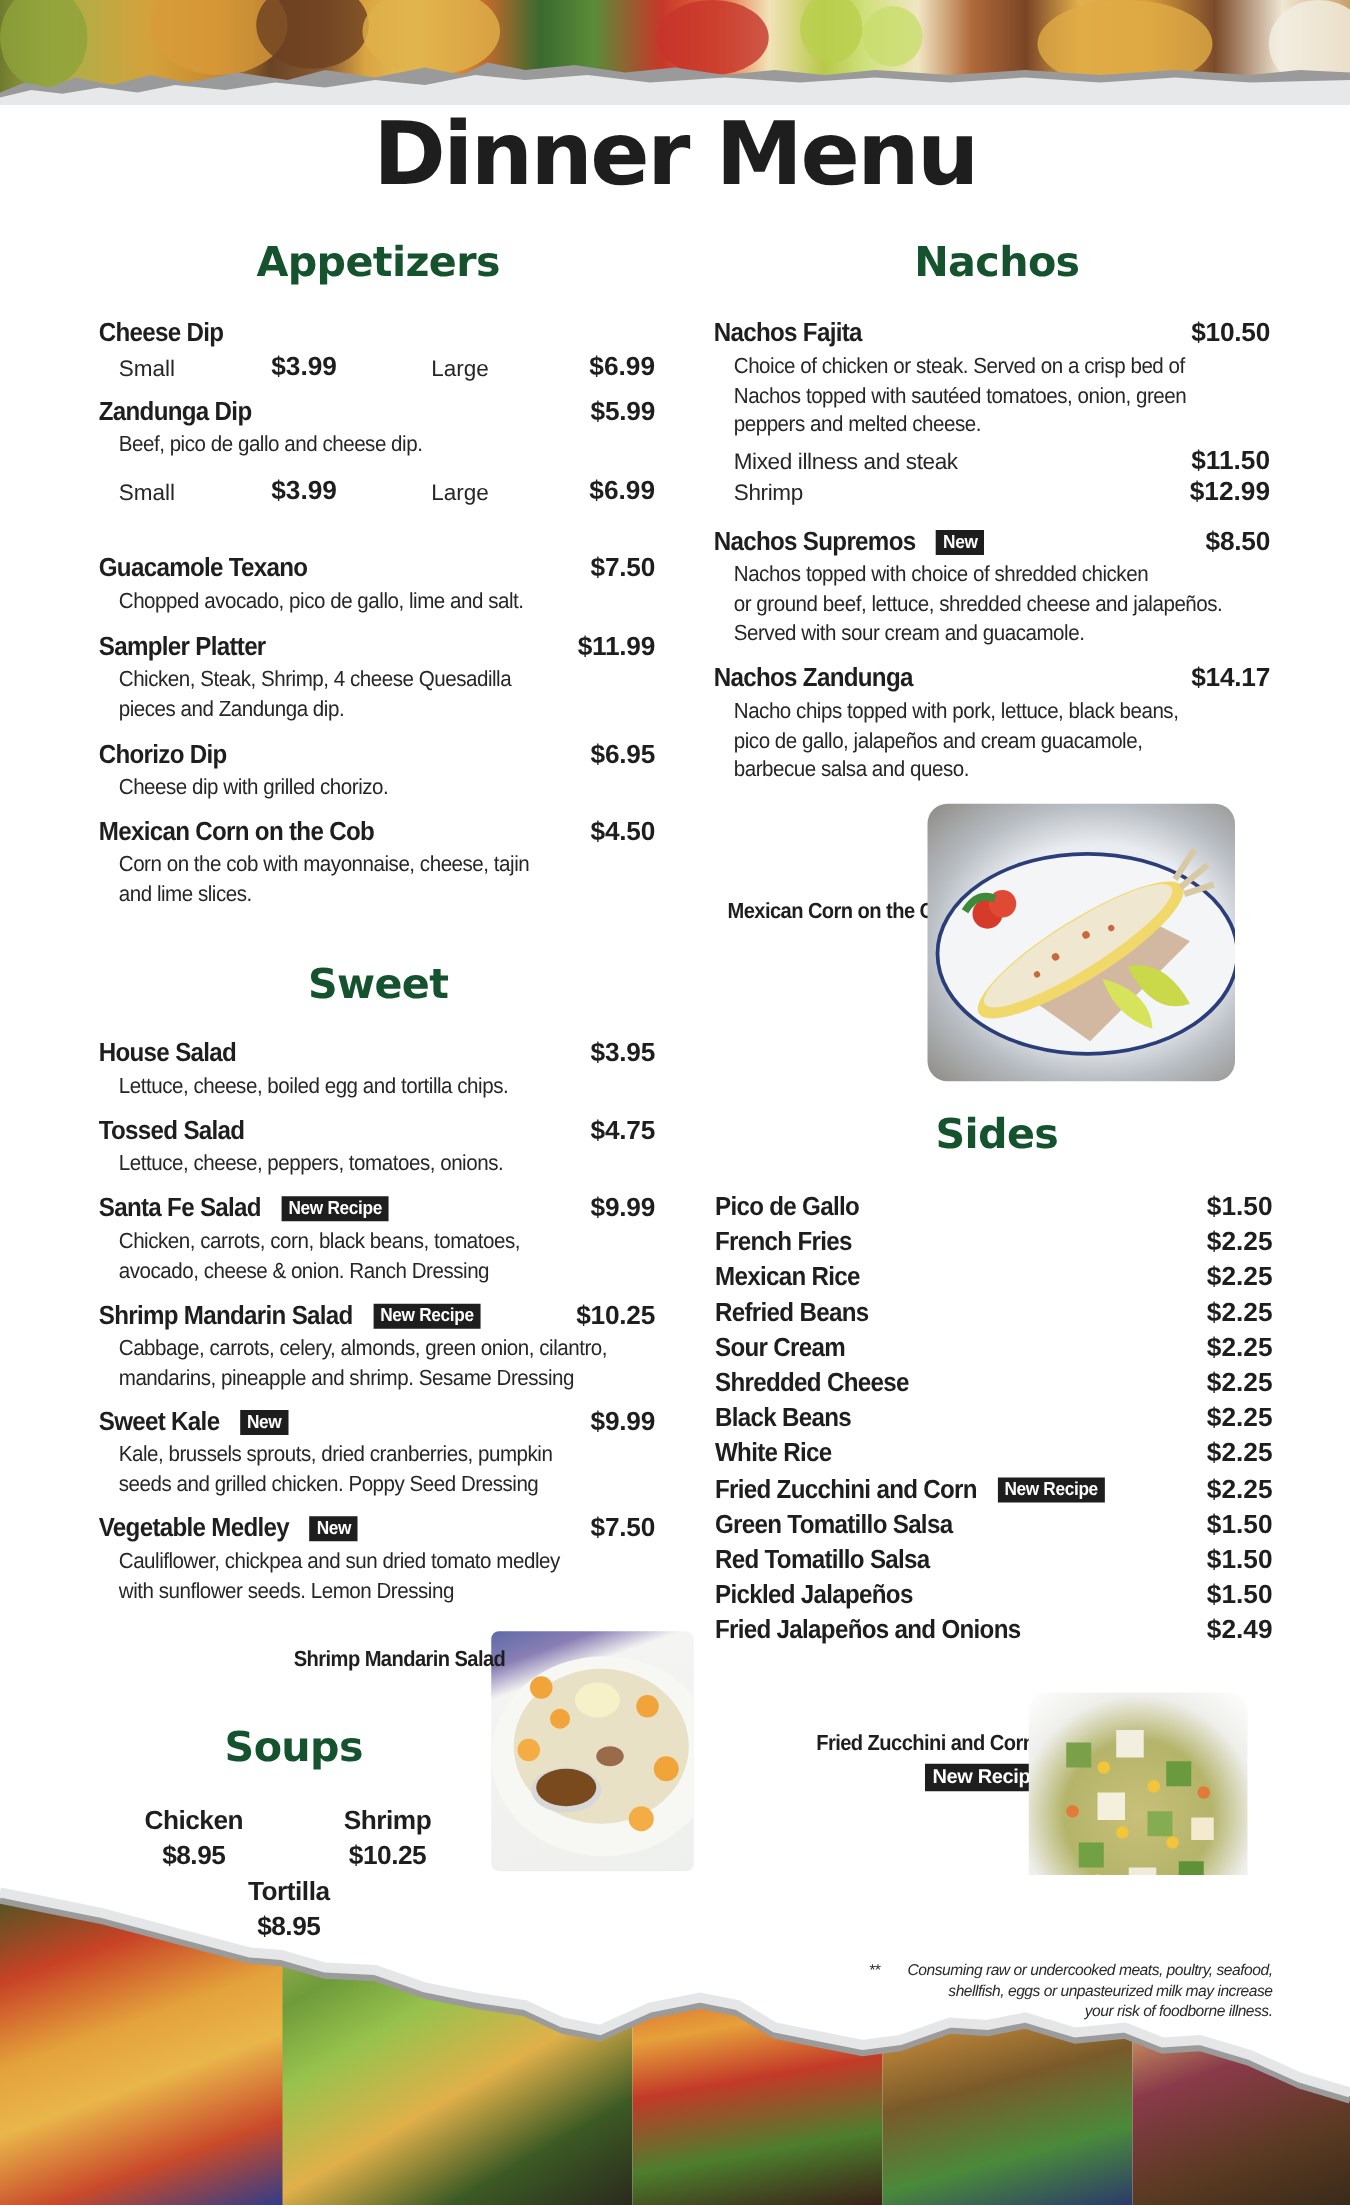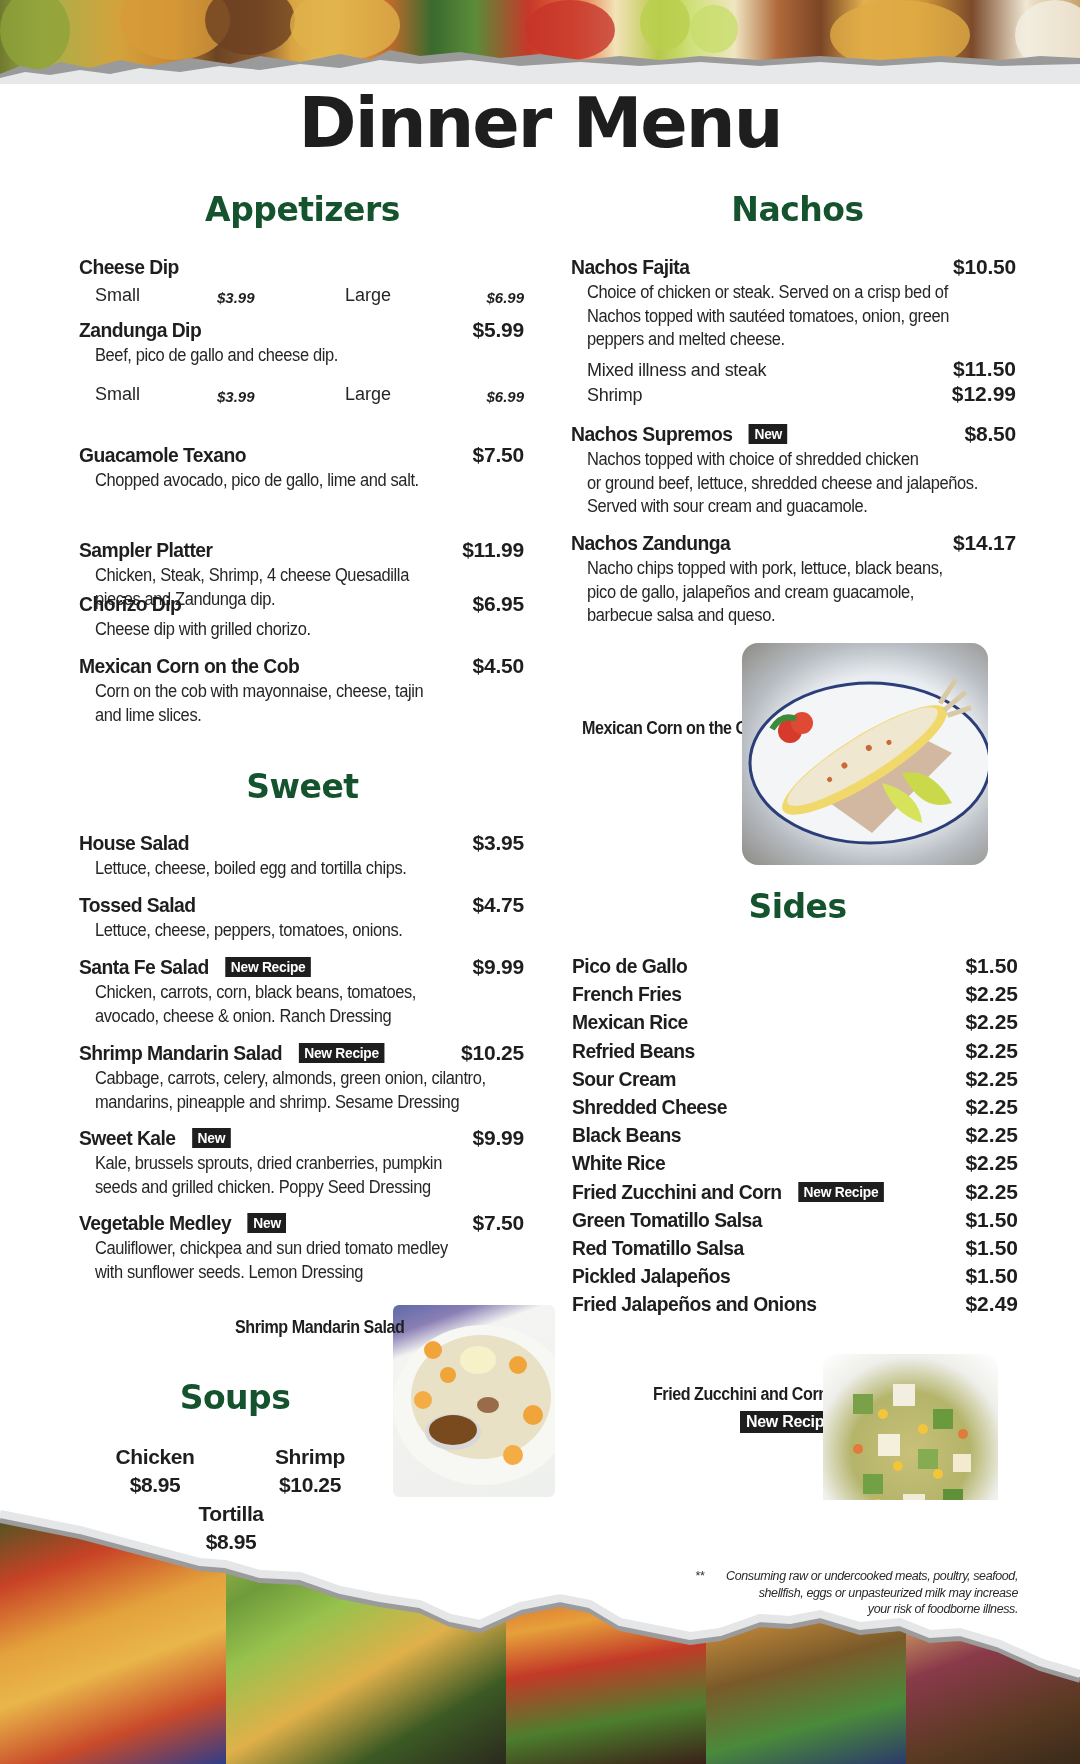--- a/index.html
+++ b/index.html
@@ -52,21 +52,21 @@
   .item-desc {
     margin-left: 16px; font-size: 17.5px; line-height: 23.5px; color: #262626;
     letter-spacing: -0.4px; transform: scaleX(.94); transform-origin: left; white-space: nowrap;
   }
   .badge {
     display: inline-block; background: #1e1e1e; color: #fff; font-weight: bold; font-size: 15px;
     line-height: 20px; padding: 0 6px; margin-left: 18px; letter-spacing: -0.3px;
   }
   .size-row { display: flex; align-items: flex-end; font-size: 18px; margin-top: 1px; height: 24px; }
   .size-row .lbl { font-weight: normal; color: #262626; }
-  .size-row .val { font-weight: bold; font-size: 15px; font-style: italic; }
+  .size-row .val { font-weight: bold; font-size: 21px; }
 
   .subrow { display: flex; justify-content: space-between; align-items: baseline; margin-left: 16px; height: 25px; }
   .subrow .lbl { font-size: 18px; color: #262626; letter-spacing: -0.3px; }
   .subrow .val { font-size: 21px; font-weight: bold; }
 
   
   .sides { position: absolute; left: 572px; top: 952px; width: 446px; }
   .side-row { display: flex; justify-content: space-between; align-items: center; height: 28.2px; }
   .side-name {
     font-weight: bold; font-size: 21px; letter-spacing: -0.6px; white-space: nowrap;
@@ -143,21 +143,21 @@
 </div>
 
 <div class="item" style="left:79px;top:443px;width:445px;">
   <div class="item-head">
       <span class="item-name">Guacamole Texano</span>
       <span class="item-price">$7.50</span>
     </div>
   <div class="item-desc">Chopped avocado, pico de gallo, lime and salt.</div>
 </div>
 
-<div class="item" style="left:79px;top:506px;width:445px;margin-top:32px;">
+<div class="item" style="left:79px;top:506px;width:445px;">
   <div class="item-head">
       <span class="item-name">Sampler Platter</span>
       <span class="item-price">$11.99</span>
     </div>
   <div class="item-desc">Chicken, Steak, Shrimp, 4 cheese Quesadilla</div>
   <div class="item-desc">pieces and Zandunga dip.</div>
 </div>
 
 <div class="item" style="left:79px;top:592px;width:445px;">
   <div class="item-head">

